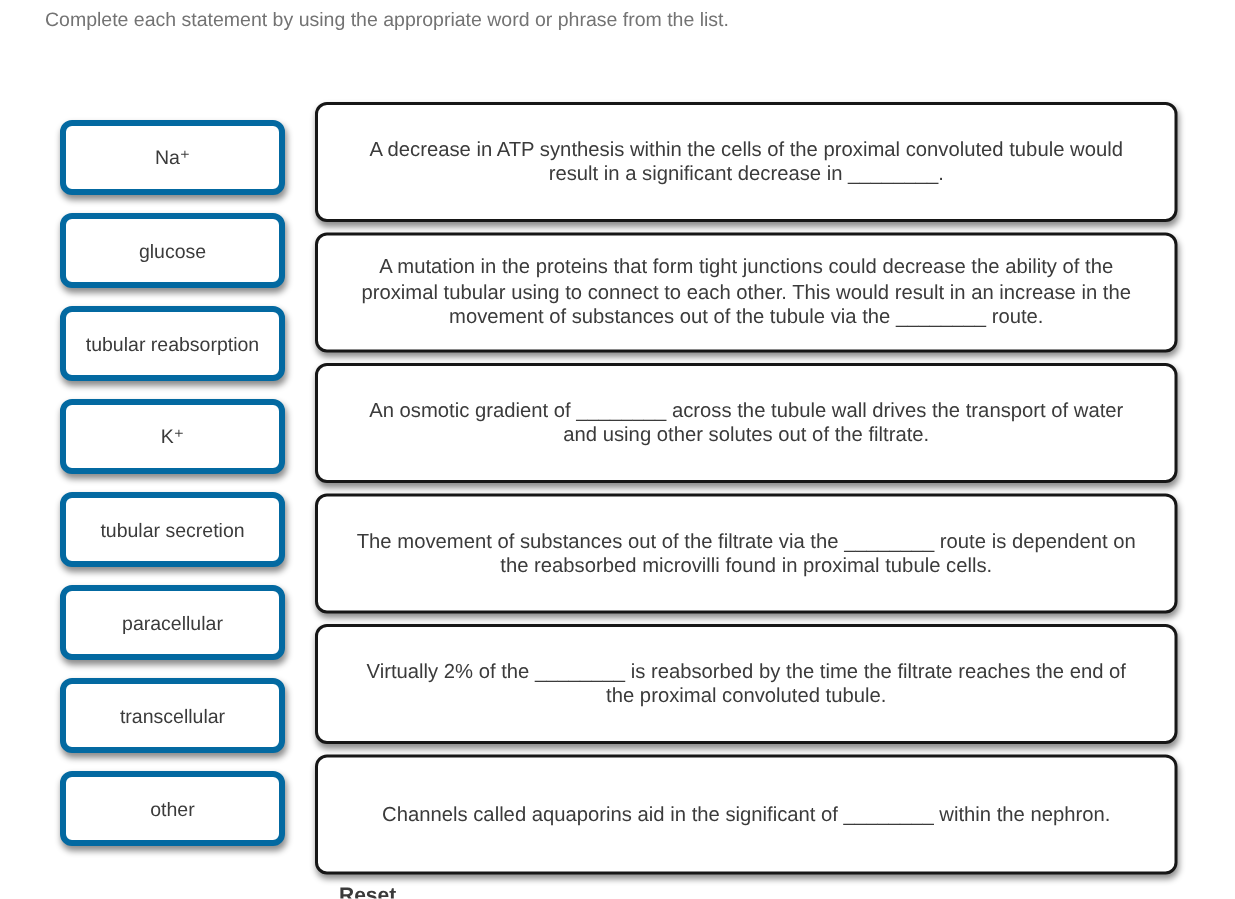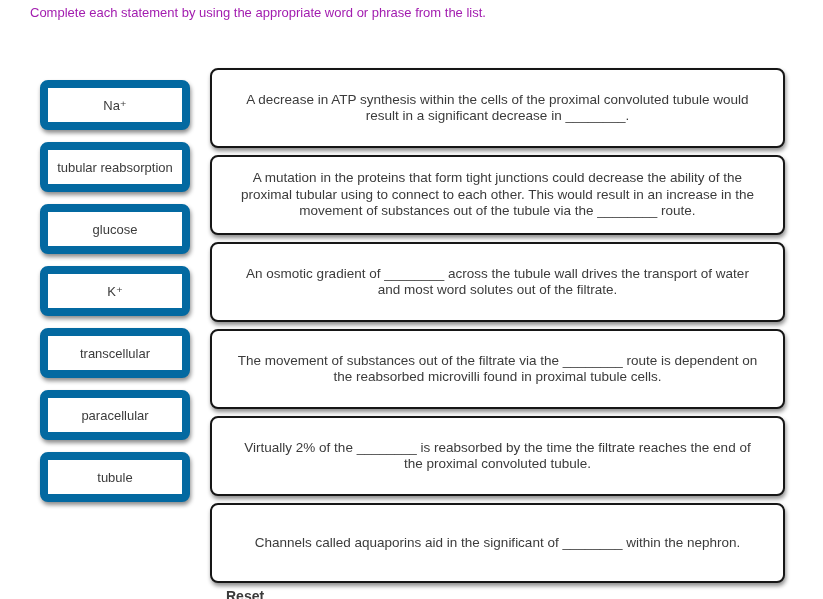--- a/index.html
+++ b/index.html
@@ -13,36 +13,36 @@
     overflow: hidden;
     background: #ffffff;
     font-family: "Liberation Sans", "DejaVu Sans", sans-serif;
     color: #3b3b3b;
   }
   .instruction {
     position: absolute;
     left: 30px;
     top: 5px;
     font-size: 13px;
-    color: #a21caf;
+    color: #737373;
   }
   .word-bank {
     position: absolute;
     left: 40px;
     top: 80px;
     width: 150px;
     display: flex;
     flex-direction: column;
     gap: 12px;
   }
   .tile {
     box-sizing: border-box;
     height: 50px;
     background: #ffffff;
-    border: 8px solid #0369a1;
+    border: 4px solid #0369a1;
     border-radius: 8px;
     box-shadow: 1px 3px 4px rgba(0,0,0,0.45);
     display: flex;
     align-items: center;
     justify-content: center;
     text-align: center;
     font-size: 13px;
     color: #3b3b3b;
     cursor: grab;
     padding: 0 4px;
@@ -84,37 +84,38 @@
     cursor: pointer;
   }
 </style>
 </head>
 <body>
 
 <div class="instruction">Complete each statement by using the appropriate word or phrase from the list.</div>
 
 <div class="word-bank">
   <div class="tile">Na⁺</div>
+  <div class="tile">glucose</div>
   <div class="tile">tubular reabsorption</div>
-  <div class="tile">glucose</div>
   <div class="tile">K⁺</div>
+  <div class="tile">tubular secretion</div>
+  <div class="tile">paracellular</div>
   <div class="tile">transcellular</div>
-  <div class="tile">paracellular</div>
-  <div class="tile">tubule</div>
+  <div class="tile">other</div>
 </div>
 
 <div class="statements">
   <div class="statement">
     <span class="stmt-text">A decrease in ATP synthesis within the cells of the proximal convoluted tubule would result in a significant decrease in ________.</span>
   </div>
   <div class="statement">
     <span class="stmt-text">A mutation in the proteins that form tight junctions could decrease the ability of the proximal tubular using to connect to each other. This would result in an increase in the movement of substances out of the tubule via the ________ route.</span>
   </div>
   <div class="statement">
-    <span class="stmt-text">An osmotic gradient of ________ across the tubule wall drives the transport of water and most word solutes out of the filtrate.</span>
+    <span class="stmt-text">An osmotic gradient of ________ across the tubule wall drives the transport of water and using other solutes out of the filtrate.</span>
   </div>
   <div class="statement">
     <span class="stmt-text">The movement of substances out of the filtrate via the ________ route is dependent on the reabsorbed microvilli found in proximal tubule cells.</span>
   </div>
   <div class="statement">
     <span class="stmt-text">Virtually 2% of the ________ is reabsorbed by the time the filtrate reaches the end of the proximal convoluted tubule.</span>
   </div>
   <div class="statement">
     <span class="stmt-text">Channels called aquaporins aid in the significant of ________ within the nephron.</span>
   </div>

